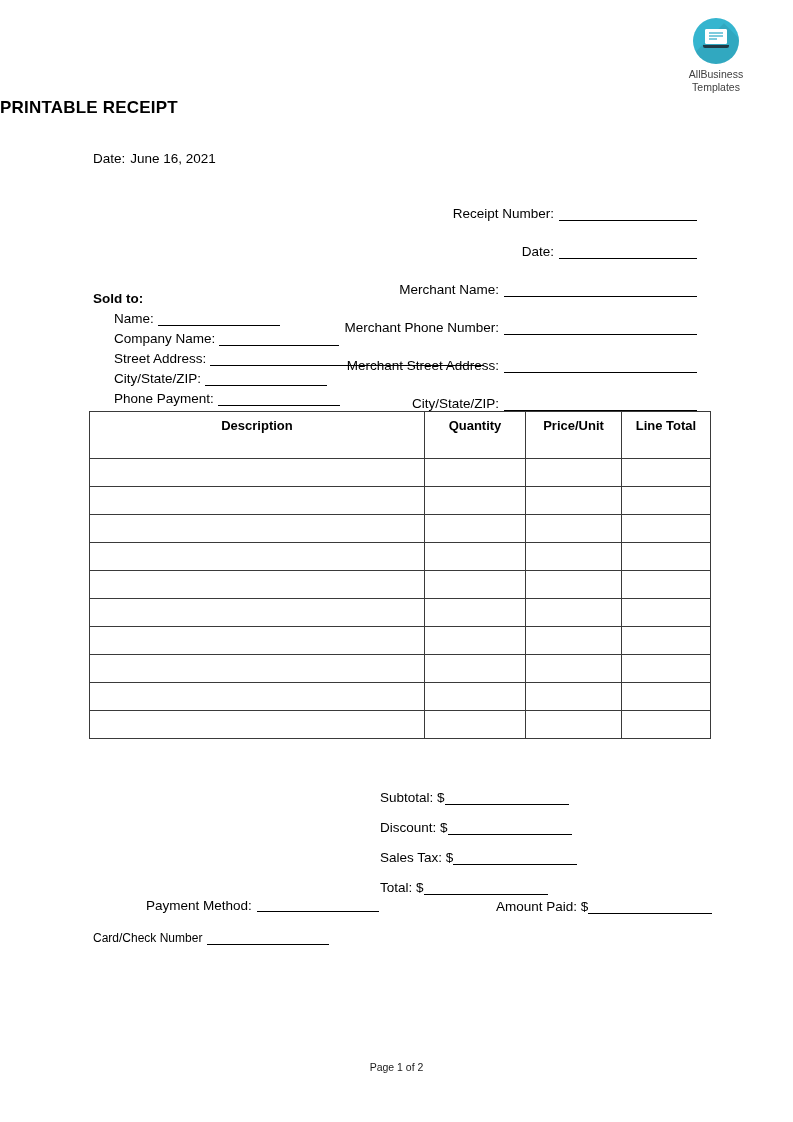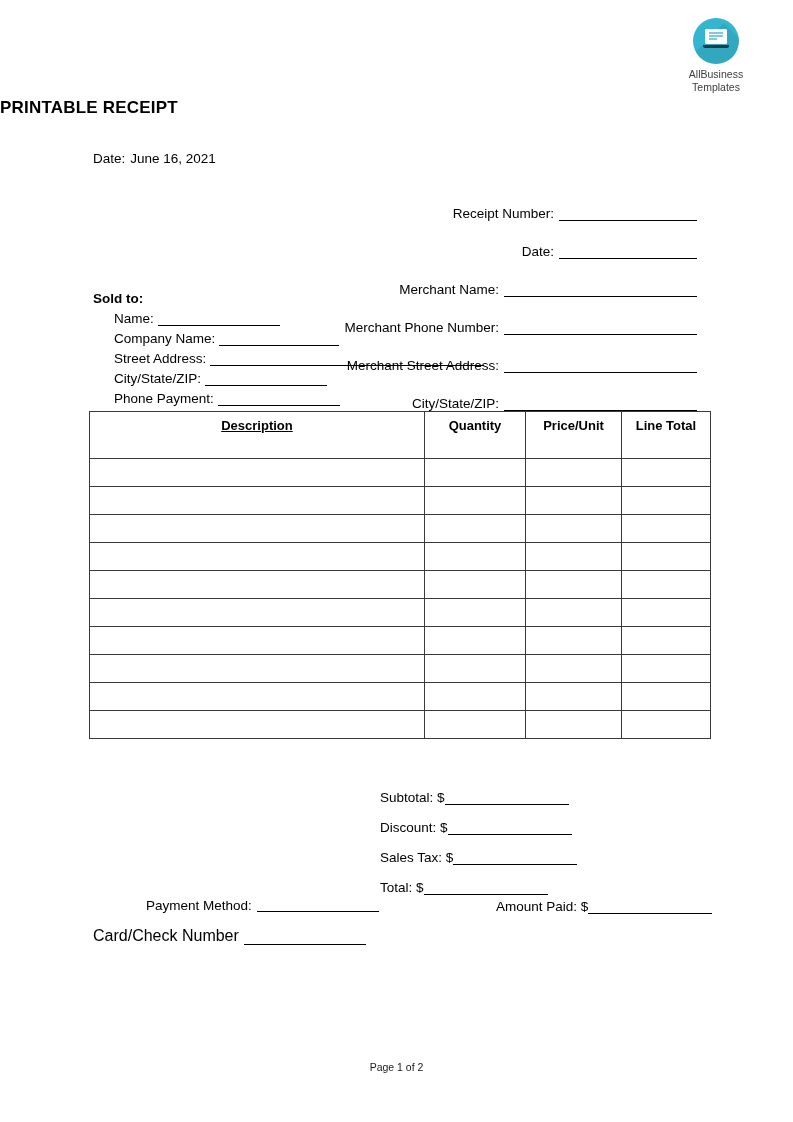--- a/index.html
+++ b/index.html
@@ -174,21 +174,21 @@
     padding: 0;
   }
   .items-table th {
     height: 40px;
     font-weight: bold;
     text-align: center;
     vertical-align: top;
     padding-top: 6px;
   }
   .items-table td { height: 27px; }
-  .col-desc  { width: 334px; text-decoration: underline; }
+  .col-desc  { width: 334px; }
   .col-qty   { width: 100px; }
   .col-price { width: 95px; }
   .col-total { width: 88px; }
 
   
   .totals-block {
     position: absolute;
     top: 783px;
     left: 380px;
     width: 317px;
@@ -240,21 +240,21 @@
     height: 13px;
     width: 124px;
   }
   .card-number-row {
     position: absolute;
     top: 927px;
     left: 93px;
     display: flex;
     align-items: flex-end;
     height: 18px;
-    font-size: 16px;
+    font-size: 12px;
   }
   .card-number-row .p-label { padding-right: 5px; white-space: nowrap; }
   .card-number-row .p-rule {
     border-bottom: 1.3px solid #000;
     height: 13px;
     width: 122px;
   }
 
   
   .page-footer {

